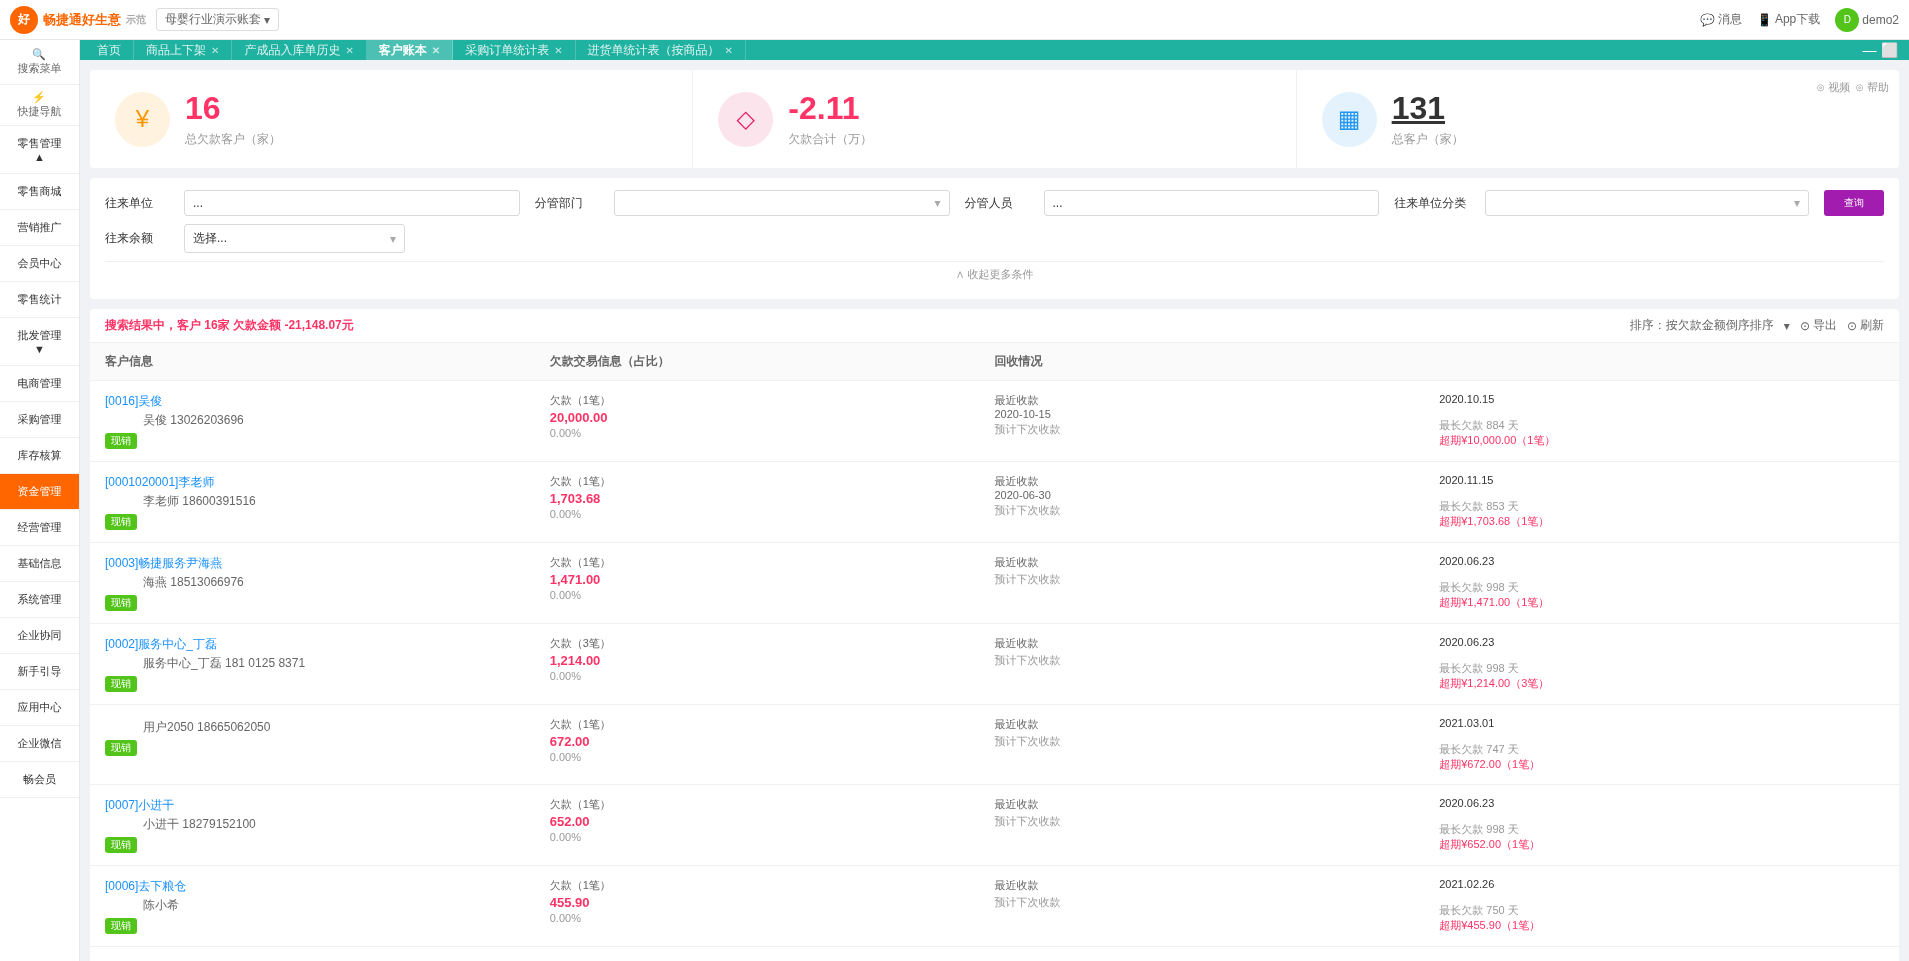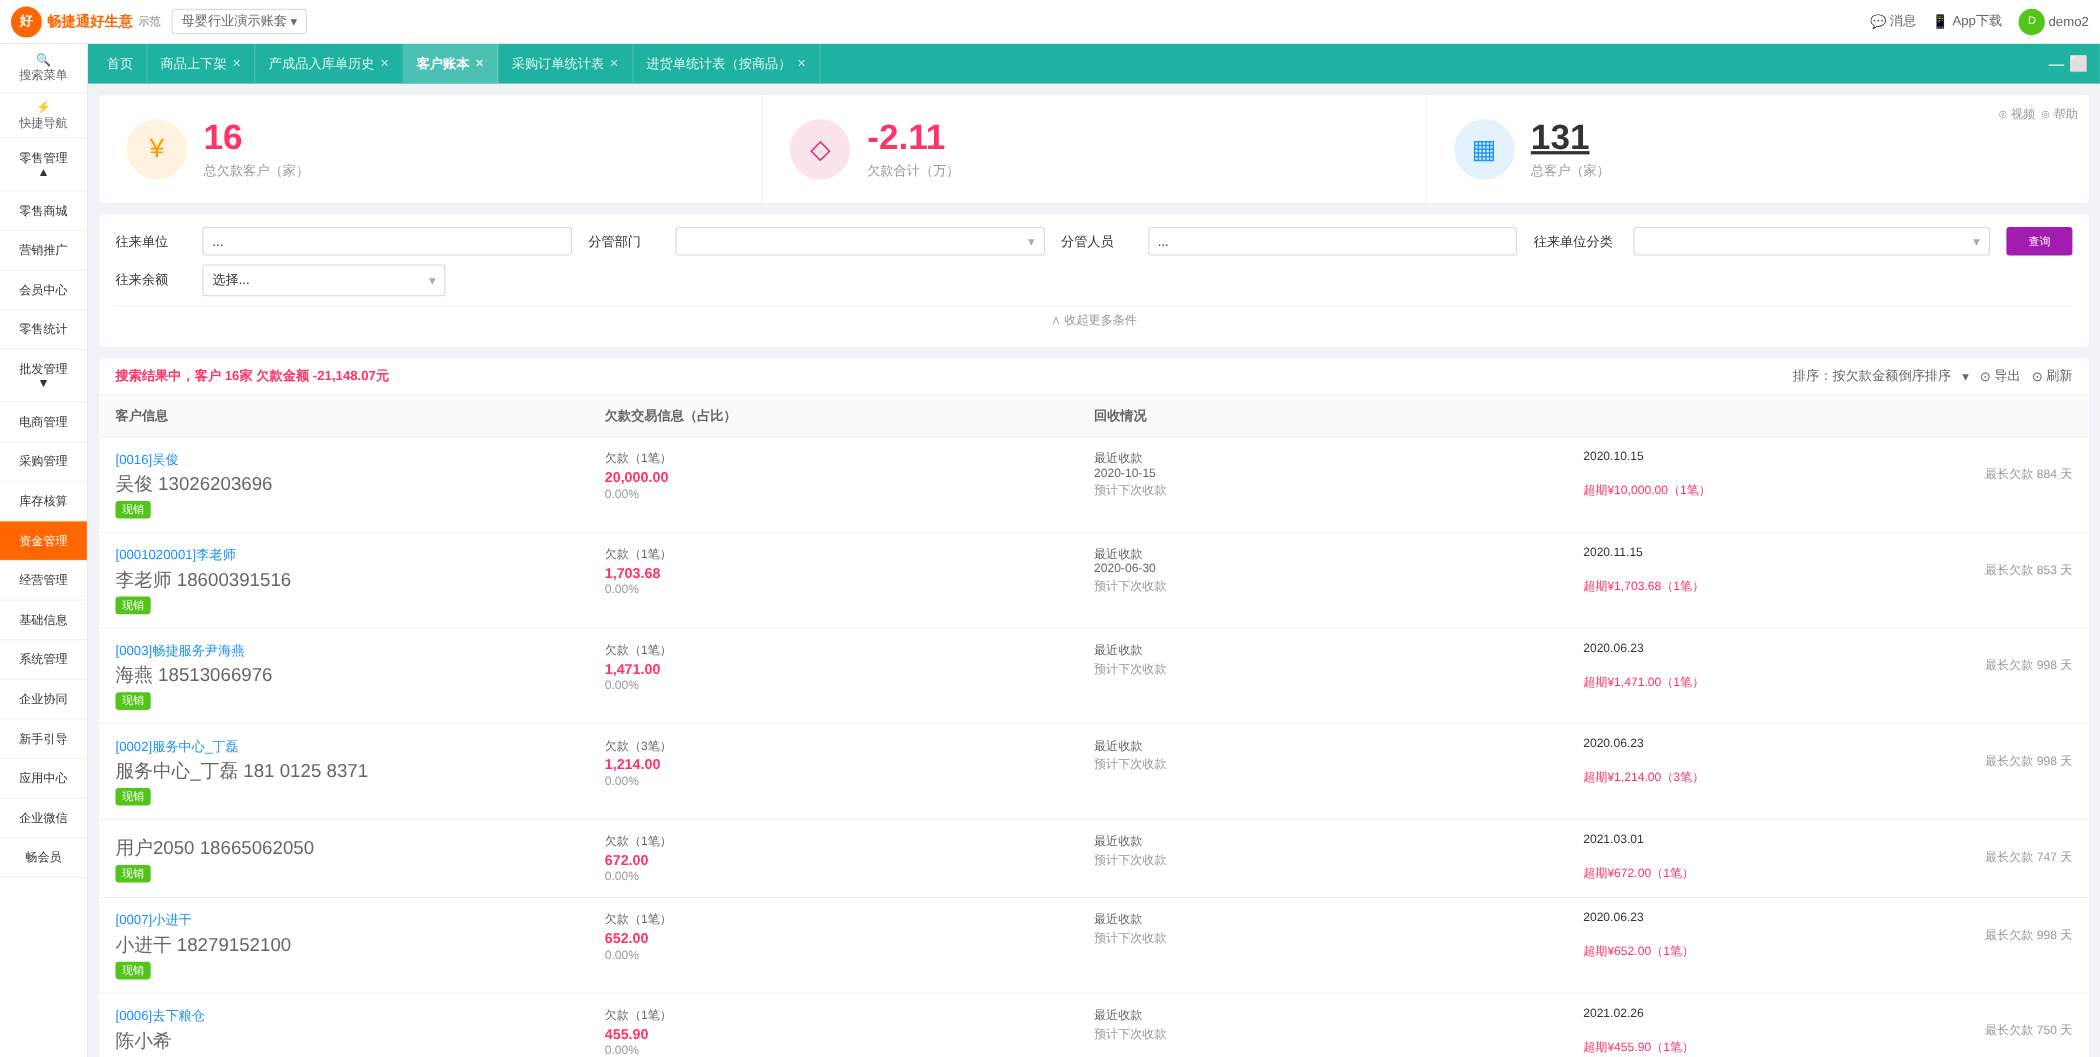--- a/index.html
+++ b/index.html
@@ -22,21 +22,21 @@
     .sidebar { width: 80px; background: #fff; border-right: 1px solid #e8e8e8; display: flex; flex-direction: column; overflow-y: auto; }
     .sidebar-search { padding: 8px 5px; font-size: 11px; color: #666; text-align: center; cursor: pointer; border-bottom: 1px solid #f0f0f0; }
     .sidebar-nav { padding: 6px 5px; font-size: 11px; color: #666; text-align: center; cursor: pointer; border-bottom: 1px solid #f0f0f0; }
     .sidebar-item { padding: 10px 11px; font-size: 11px; color: #333; text-align: center; cursor: pointer; border-bottom: 1px solid #f0f0f0; }
     .sidebar-item.active { background: #ff6600; color: white; }
     
     
     .content-area { flex: 1; display: flex; flex-direction: column; overflow: hidden; }
     
     
-    .tab-bar { display: flex; background: #20b2a0; height: 36px; align-items: stretch; padding: 0 5px; overflow-x: auto; }
+    .tab-bar { display: flex; background: #20b2a0; height: 20px; align-items: stretch; padding: 0 5px; overflow-x: auto; }
     .tab { display: flex; align-items: center; padding: 0 12px; font-size: 12px; color: rgba(255,255,255,0.85); cursor: pointer; white-space: nowrap; gap: 5px; border-right: 1px solid rgba(255,255,255,0.2); }
     .tab.active { background: rgba(255,255,255,0.2); color: white; font-weight: bold; }
     .tab .close { color: rgba(255,255,255,0.7); font-size: 10px; }
     .tab-actions { margin-left: auto; display: flex; align-items: center; gap: 5px; padding: 0 5px; }
     .tab-actions span { color: white; font-size: 14px; cursor: pointer; }
     
     
     .page-content { flex: 1; overflow-y: auto; background: #f0f2f5; padding: 10px; }
     
     
@@ -69,29 +69,29 @@
     .results-info { font-size: 12px; color: #333; }
     .results-info span { color: #ff3366; font-weight: bold; }
     .results-actions { display: flex; align-items: center; gap: 10px; font-size: 12px; color: #666; }
     .results-actions .action-btn { display: flex; align-items: center; gap: 3px; cursor: pointer; }
     
     
     .data-table { background: white; border-radius: 0 0 4px 4px; overflow: hidden; }
     .table-header { display: grid; grid-template-columns: 2fr 2fr 2fr 2fr; padding: 10px 15px; background: #fafafa; border-bottom: 1px solid #f0f0f0; font-size: 12px; color: #666; font-weight: bold; }
     .table-row { display: grid; grid-template-columns: 2fr 2fr 2fr 2fr; padding: 12px 15px; border-bottom: 1px solid #f0f0f0; align-items: start; }
     .customer-name { color: #1890ff; font-size: 12px; cursor: pointer; text-decoration: none; }
-    .customer-phone { color: #666; font-size: 17px; margin-top: 2px; }
+    .customer-phone { color: #666; font-size: 12px; margin-top: 2px; margin-left: 38px; }
     .customer-tag { display: inline-block; background: #52c41a; color: white; font-size: 10px; padding: 1px 6px; border-radius: 3px; margin-top: 4px; }
     .debt-count { color: #666; font-size: 11px; }
     .debt-amount { color: #ff3366; font-size: 13px; font-weight: bold; margin-top: 2px; }
     .debt-percent { color: #999; font-size: 11px; margin-top: 2px; }
     .collect-date { color: #666; font-size: 11px; }
     .collect-next { color: #999; font-size: 11px; margin-top: 2px; }
     .overdue-date { color: #333; font-size: 11px; }
-    .overdue-days { color: #999; font-size: 11px; margin-top: 2px; text-align: right; }
+    .overdue-days { color: #999; font-size: 11px; margin-top: 13px; }
     .overdue-amount { color: #ff3366; font-size: 11px; cursor: pointer; }
     
     
     ::-webkit-scrollbar { width: 6px; height: 6px; }
     ::-webkit-scrollbar-track { background: #f1f1f1; }
     ::-webkit-scrollbar-thumb { background: #c1c1c1; border-radius: 3px; }
   </style>
 </head>
 <body>
 

